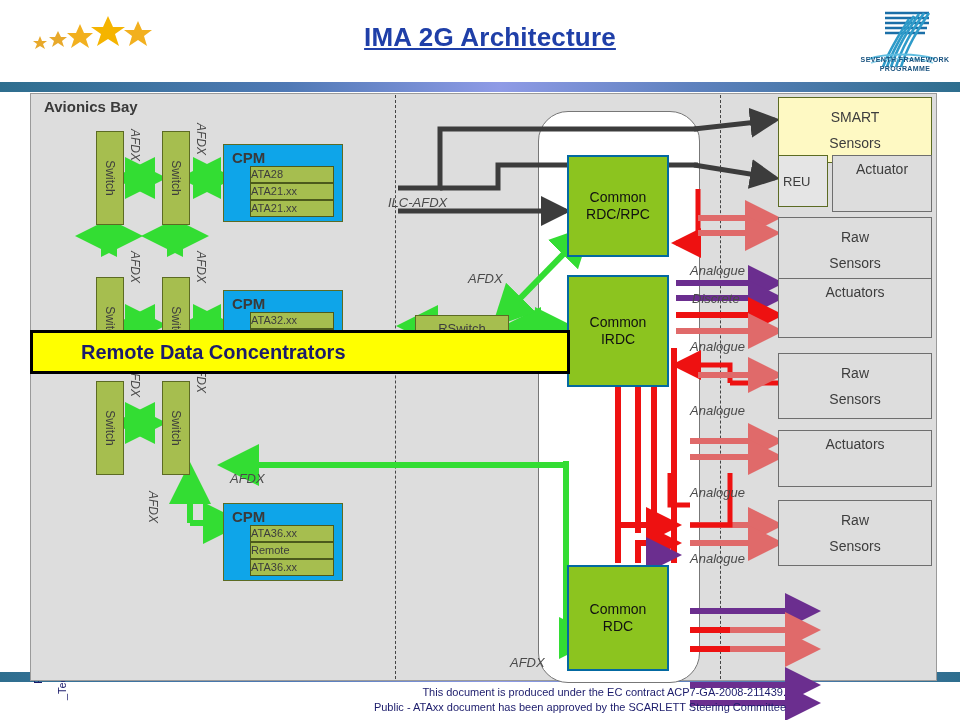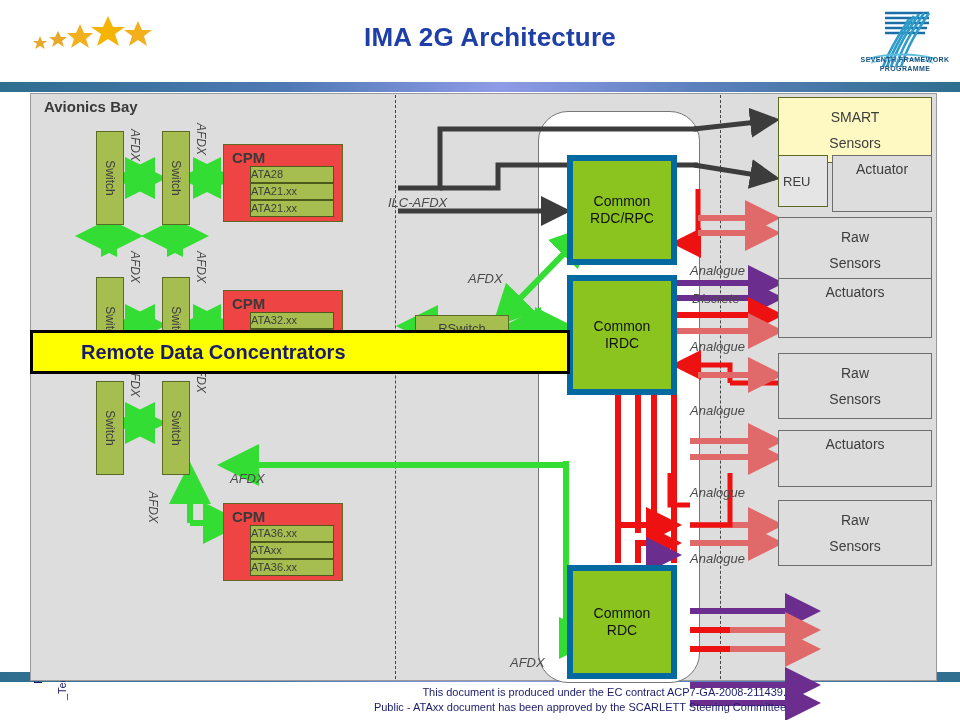--- a/index.html
+++ b/index.html
@@ -11,20 +11,21 @@
     position:relative;
   }
   .slide{position:absolute;left:0;top:0;width:960px;height:720px;}
 
   
   .title{
     position:absolute;left:300px;top:22px;width:380px;
     text-align:center;
     font-size:26px;font-weight:bold;color:#1F3FA8;
     letter-spacing:.2px;
+    text-decoration:underline;
   }
   .scarlett-logo{position:absolute;left:12px;top:12px;width:170px;height:62px;}
   .scarlett-word{
     position:absolute;left:5px;top:33px;
     font-family:"Liberation Serif", serif;
     font-weight:bold;font-size:25px;color:#1B3A8C;
     letter-spacing:1px;
   }
   .fp7-logo{position:absolute;left:855px;top:5px;width:100px;height:76px;}
   .fp7-text{
@@ -79,38 +80,38 @@
   .sw{
     position:absolute;width:26px;
     background:#A6BE4F;border:1px solid #5c6b23;
   }
   .sw span{
     position:absolute;left:50%;top:50%;
     transform:translate(-50%,-50%) rotate(90deg);
     font-size:12px;color:#3d3d3d;white-space:nowrap;
   }
   .cpm{
-    position:absolute;background:#ef4444;border:1px solid #5c6b23;
+    position:absolute;background:#0ea5e9;border:1px solid #5c6b23;
   }
   .cpm .cpm-t{
     position:absolute;left:8px;top:4px;
     font-size:15px;font-weight:bold;color:#3A3A3A;
   }
   .ata{
     position:absolute;left:26px;
     background:#A6BE4F;border:1px solid #4c5a1c;
     font-size:11px;color:#3d3d3d;text-align:left;
     line-height:15px;height:15px;
   }
   .rswitch{
     position:absolute;background:#A6BE4F;border:1px solid #5c6b23;
     font-size:13px;color:#3d3d3d;text-align:center;
   }
   .greenblk{
-    position:absolute;background:#8CC41F;border:6px solid #0369a1;
+    position:absolute;background:#8CC41F;border:2px solid #0369a1;
     display:flex;align-items:center;justify-content:center;
     text-align:center;font-size:14px;color:#111;line-height:17px;
   }
   .reu{
     position:absolute;background:#e5e5e5;border:1px solid #5c6b23;
     display:flex;align-items:center;justify-content:flex-start;
     font-size:13px;color:#3d3d3d;padding-left:4px;
   }
   .smart{
     position:absolute;background:#fef9c3;border:1px solid #5c6b23;
@@ -410,21 +411,21 @@
     <div class="cpm" style="left:193px;top:197px;width:118px;height:76px;">
       <div class="cpm-t">CPM</div>
       <div class="ata" style="top:21px;width:82px;">ATA32.xx</div>
       <div class="ata" style="top:38px;width:82px;">ATA32.xx</div>
       <div class="ata" style="top:55px;width:82px;">ATA32.xx</div>
     </div>
 
     <div class="cpm" style="left:193px;top:410px;width:118px;height:76px;">
       <div class="cpm-t">CPM</div>
       <div class="ata" style="top:21px;width:82px;">ATA36.xx</div>
-      <div class="ata" style="top:38px;width:82px;">ATAxx</div>
+      <div class="ata" style="top:38px;width:82px;">Remote</div>
       <div class="ata" style="top:55px;width:82px;">ATA36.xx</div>
     </div>
 
     <div class="rswitch" style="left:385px;top:222px;width:92px;height:26px;line-height:26px;">RSwitch</div>
 
     <div class="greenblk" style="left:537px;top:62px;width:98px;height:98px;">
       <div>
         <div>Common</div>
         <div>RDC/RPC</div>
       </div>

